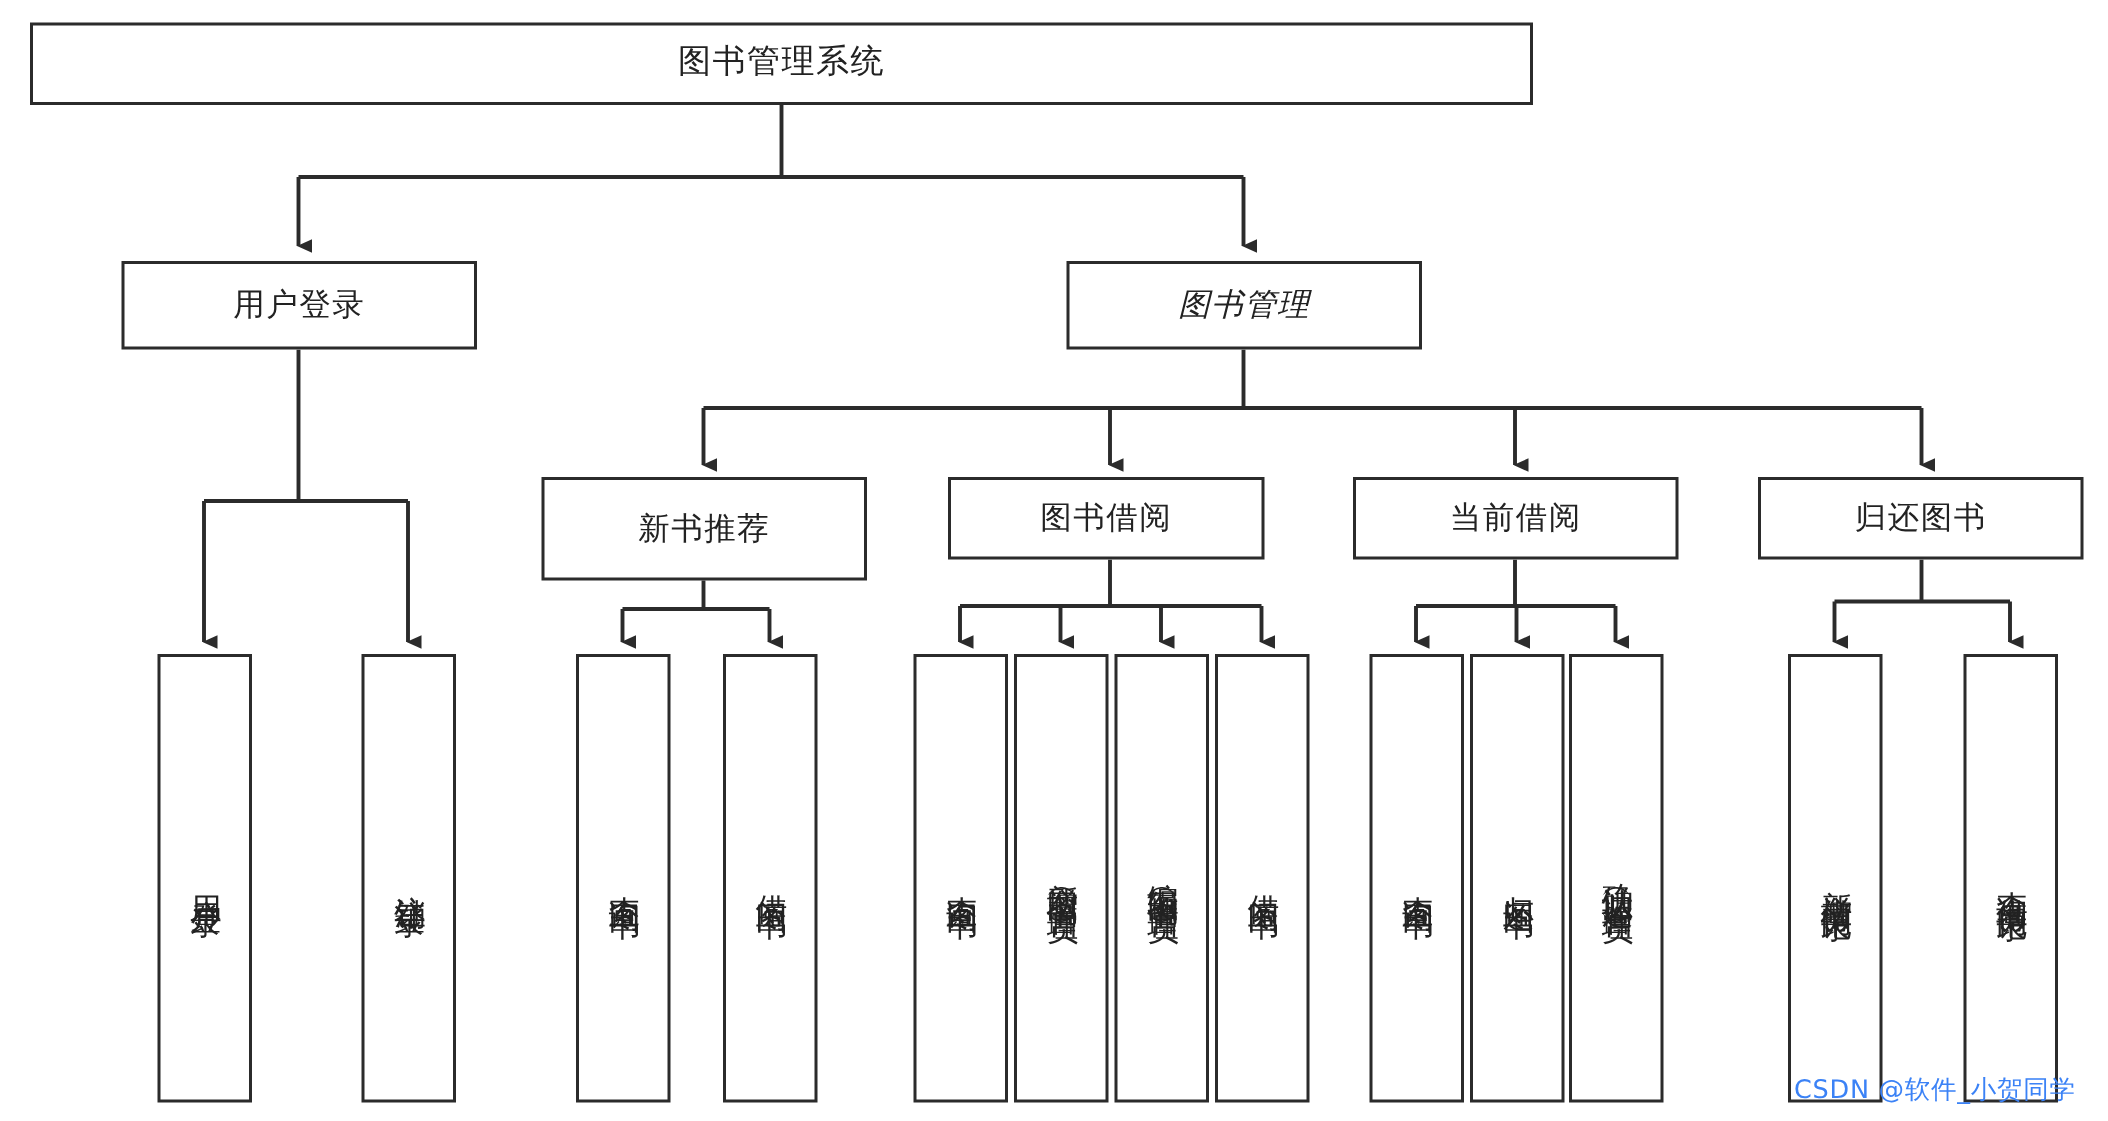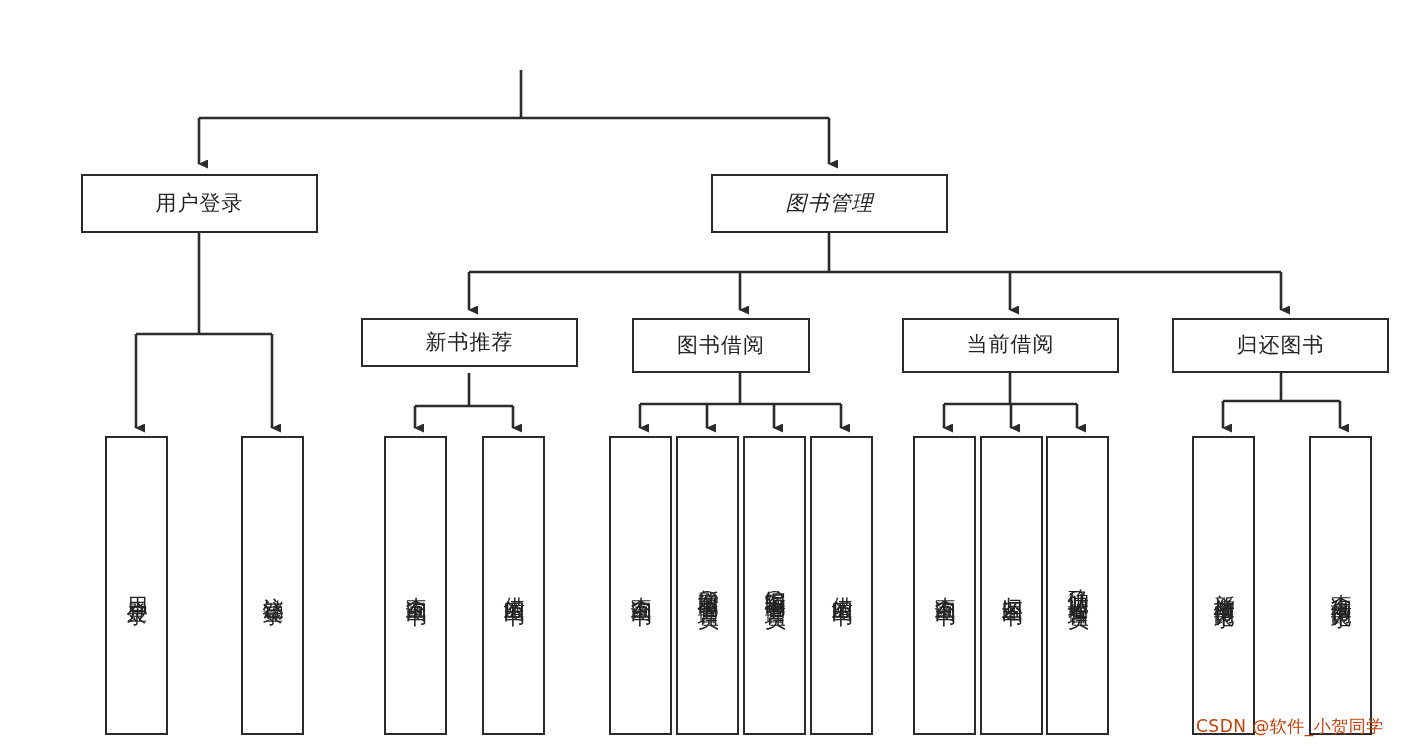--- a/index.html
+++ b/index.html
@@ -50,21 +50,21 @@
     text-orientation: upright;
     font-size: 21px;
     line-height: 1.22;
     letter-spacing: 3px;
     white-space: nowrap;
     text-align: center;
   }
   .node.lvl-root .node-label { font-size: 22px; }
   .watermark {
     position: absolute;
-    color: #c2410c;
+    color: #3b82f6;
     font-size: 17px;
     letter-spacing: 0.5px;
     white-space: nowrap;
     pointer-events: none;
   }
 </style>
 </head>
 <body>
 
 <div id="diagram-root">
@@ -112,38 +112,41 @@
       <path d="M 1011,404 L 1011,428" marker-end="url(#arrowhead)"></path>
       <path d="M 1077,404 L 1077,428" marker-end="url(#arrowhead)"></path>
 
       <path d="M 1281,373 L 1281,401"></path>
       <path d="M 1223,401 L 1340,401"></path>
       <path d="M 1223,401 L 1223,428" marker-end="url(#arrowhead)"></path>
       <path d="M 1340,401 L 1340,428" marker-end="url(#arrowhead)"></path>
     </g>
   </svg>
 
+  <div class="node horiz lvl-root" style="left:20px; top:15px; width:1002px; height:55px;">
+    <span class="node-label">图书管理系统</span>
+  </div>
 
   <div class="node horiz" style="left:81px; top:174px; width:237px; height:59px;">
     <span class="node-label">用户登录</span>
   </div>
 
   <div class="node horiz" style="left:711px; top:174px; width:237px; height:59px;font-style:italic;">
     <span class="node-label">图书管理</span>
   </div>
 
-  <div class="node horiz" style="left:361px; top:318px; width:217px; height:49px;">
+  <div class="node horiz" style="left:361px; top:318px; width:217px; height:69px;">
     <span class="node-label">新书推荐</span>
   </div>
 
-  <div class="node horiz" style="left:632px; top:318px; width:178px; height:55px;">
+  <div class="node horiz" style="left:632px; top:318px; width:211px; height:55px;">
     <span class="node-label">图书借阅</span>
   </div>
 
-  <div class="node horiz" style="left:902px; top:318px; width:217px; height:55px;font-family:Liberation Mono, monospace;">
+  <div class="node horiz" style="left:902px; top:318px; width:217px; height:55px;">
     <span class="node-label">当前借阅</span>
   </div>
 
   <div class="node horiz" style="left:1172px; top:318px; width:217px; height:55px;">
     <span class="node-label">归还图书</span>
   </div>
 
   <div class="node vert" style="left:105px; top:436px; width:63px; height:299px;">
     <span class="node-label">用户登录</span>
   </div>

